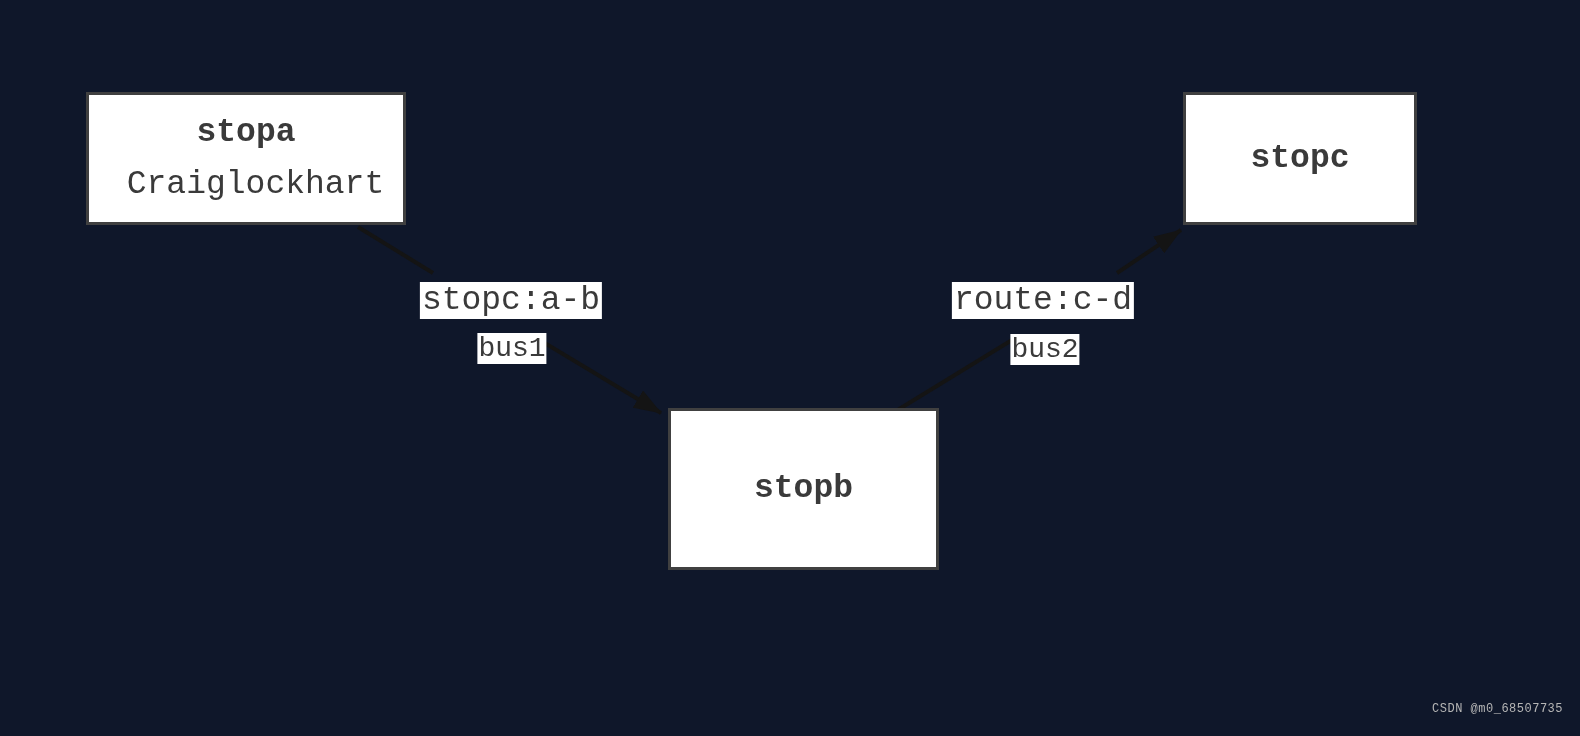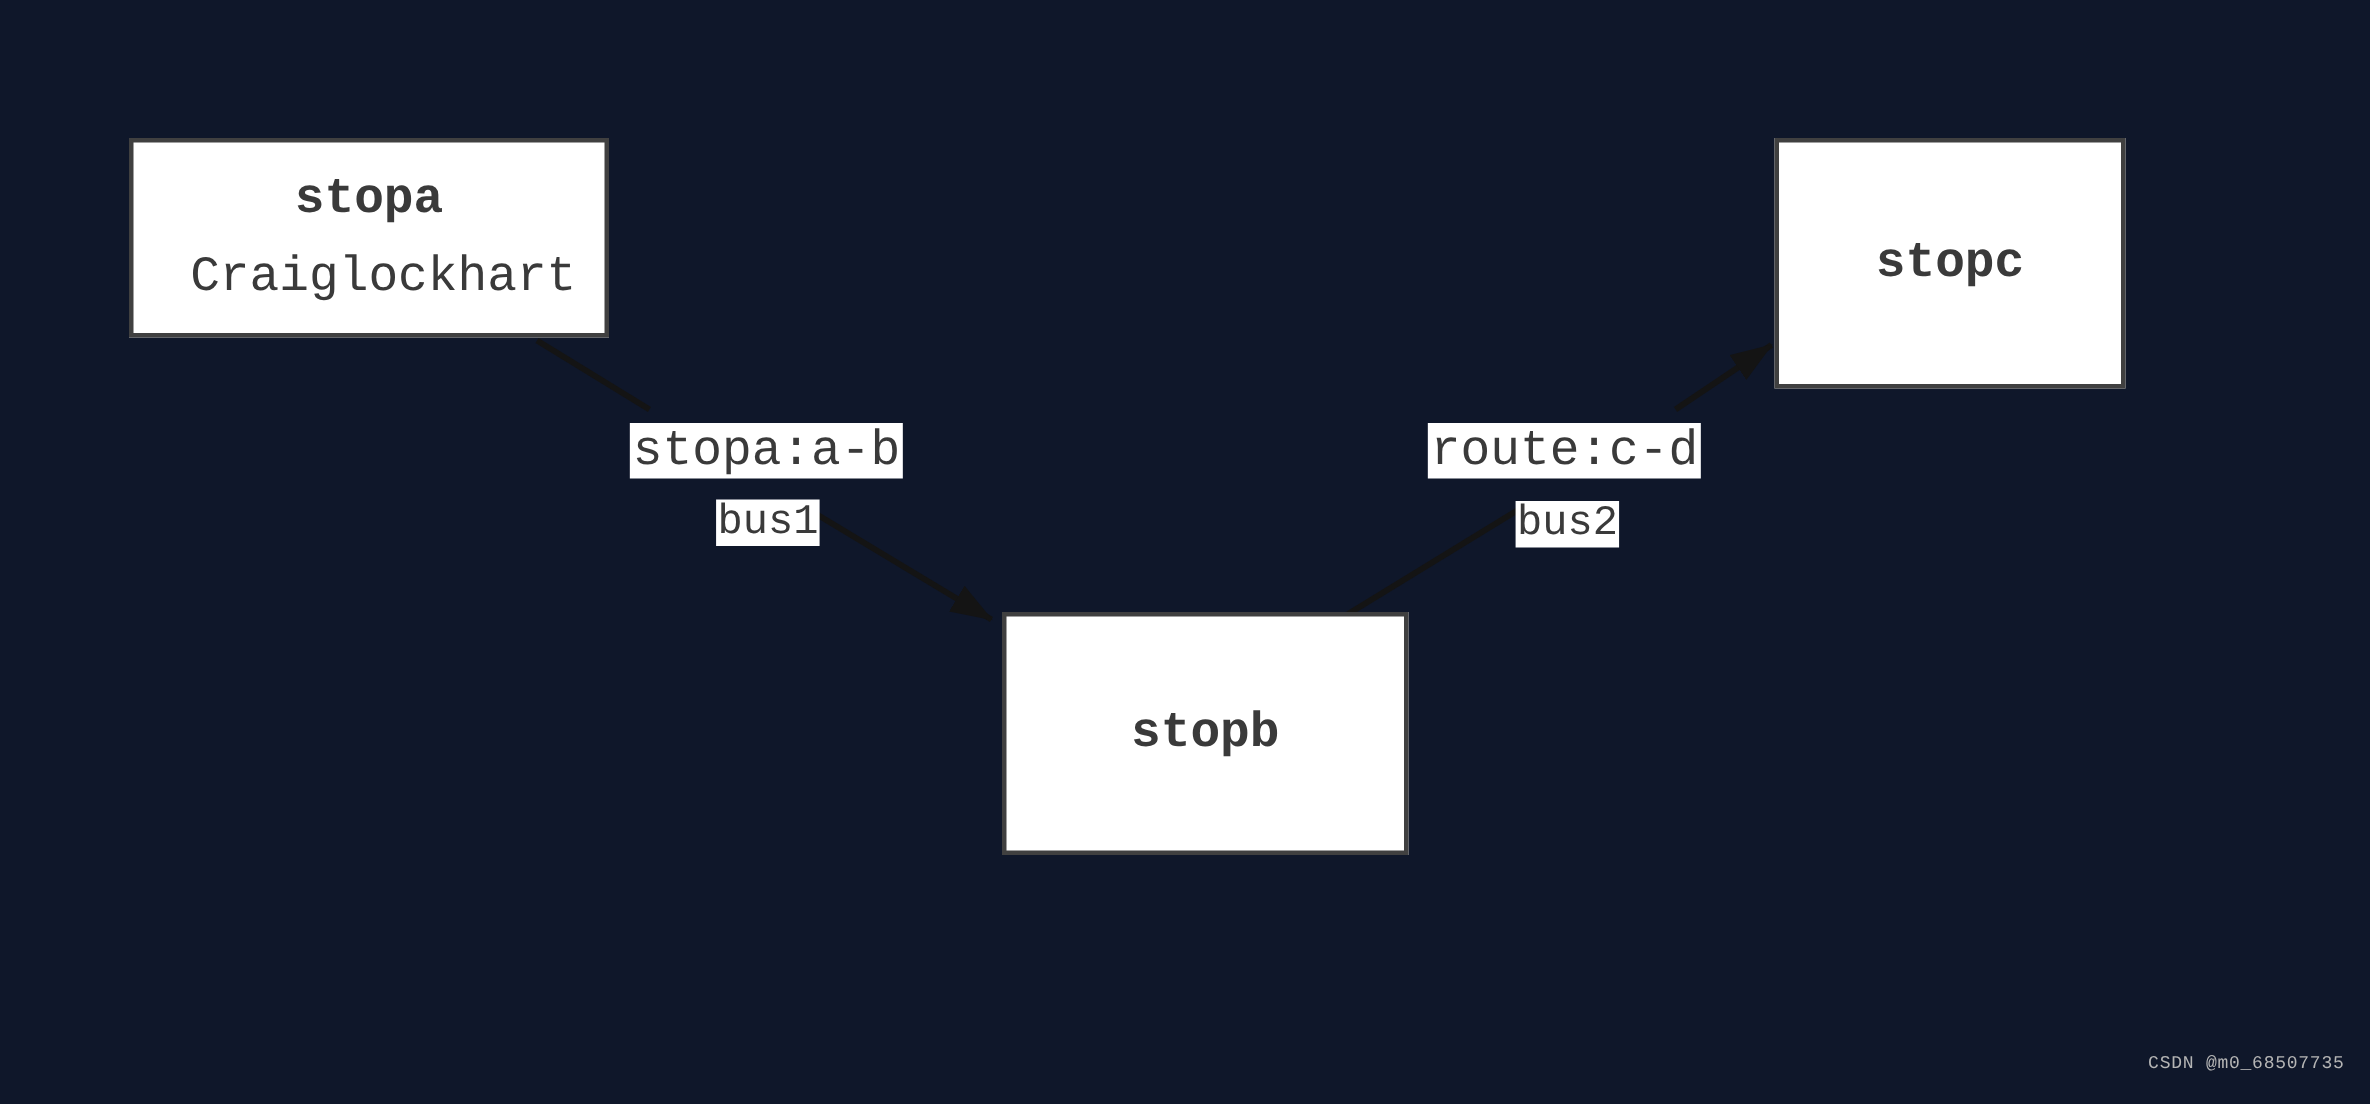--- a/index.html
+++ b/index.html
@@ -41,21 +41,21 @@
     font-size: 33px;
     font-weight: bold;
   }
   .node-subtitle {
     font-size: 33px;
     font-weight: normal;
     margin-left: 19px;
   }
   .node-stopa { left: 86px;  top: 92px;  width: 320px; height: 133px; }
   .node-stopb { left: 668px; top: 408px; width: 271px; height: 162px; }
-  .node-stopc { left: 1183px; top: 92px; width: 234px; height: 167px; }
+  .node-stopc { left: 1183px; top: 92px; width: 234px; height: 133px; }
   .edge-label {
     position: absolute;
     transform: translateX(-50%);
     color: var(--label-text, #3a3a3a);
     font-size: 33px;
     white-space: nowrap;
     background: #ffffff;
     padding: 0 2px;
   }
   .edge-sublabel {
@@ -109,21 +109,21 @@
   </div>
 
   <div class="node node-stopb">
     <div class="node-title">stopb</div>
   </div>
 
   <div class="node node-stopc">
     <div class="node-title">stopc</div>
   </div>
 
-  <div class="edge-label label-ab">stopa:a-b</div>
+  <div class="edge-label label-ab">stopc:a-b</div>
   <div class="edge-sublabel sub-ab">bus1</div>
 
   <div class="edge-label label-cd">route:c-d</div>
   <div class="edge-sublabel sub-cd">bus2</div>
 
   <div class="watermark">CSDN @m0_68507735</div>
 
 </div>
 
 </body></html>

